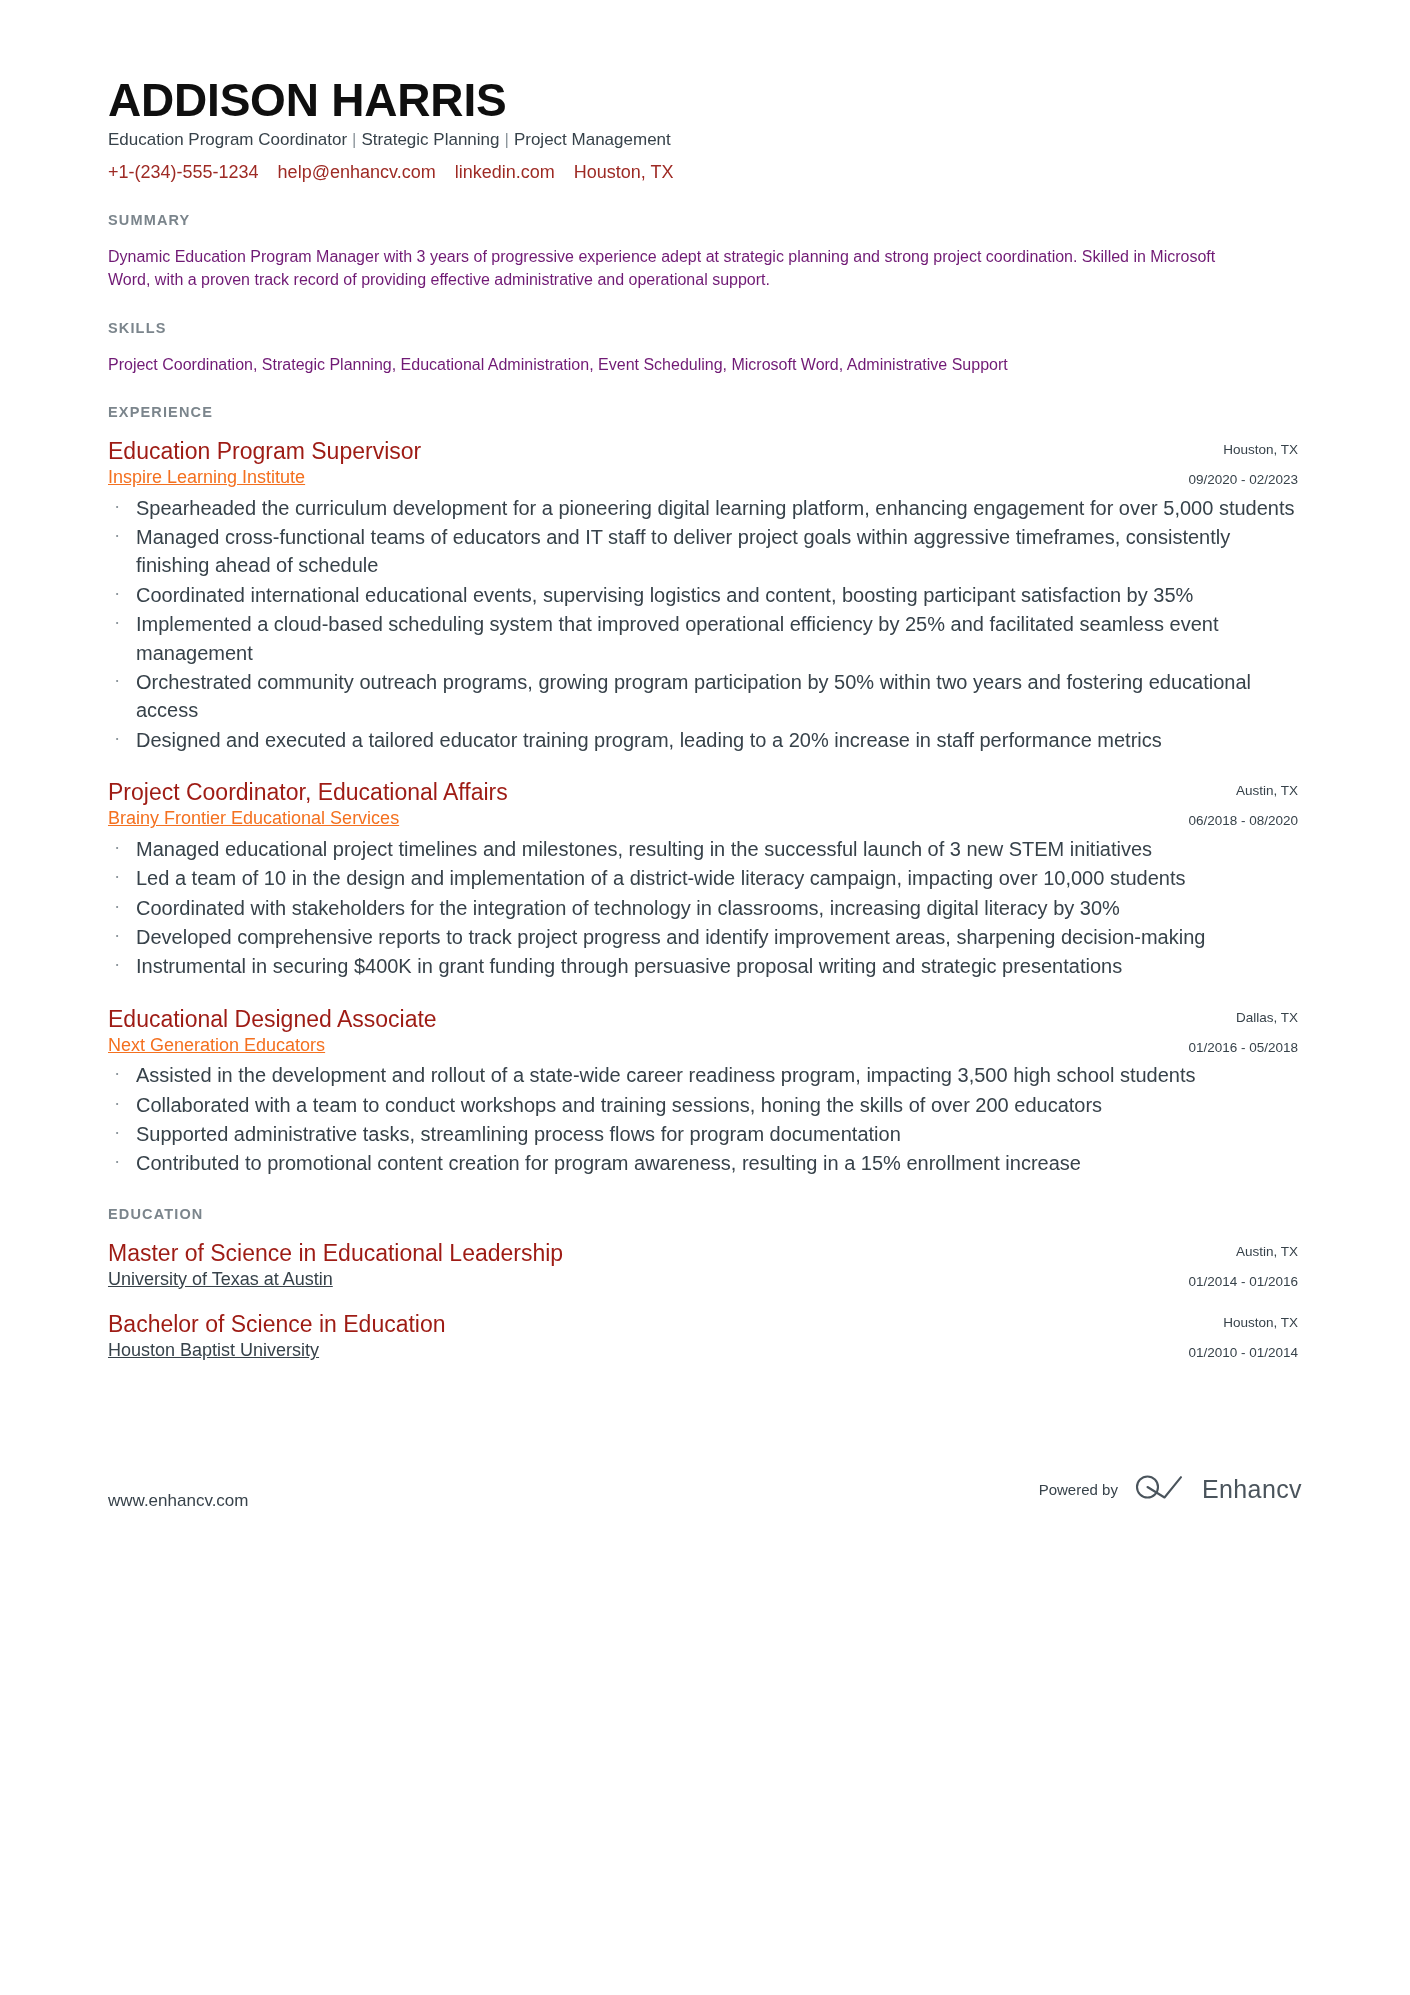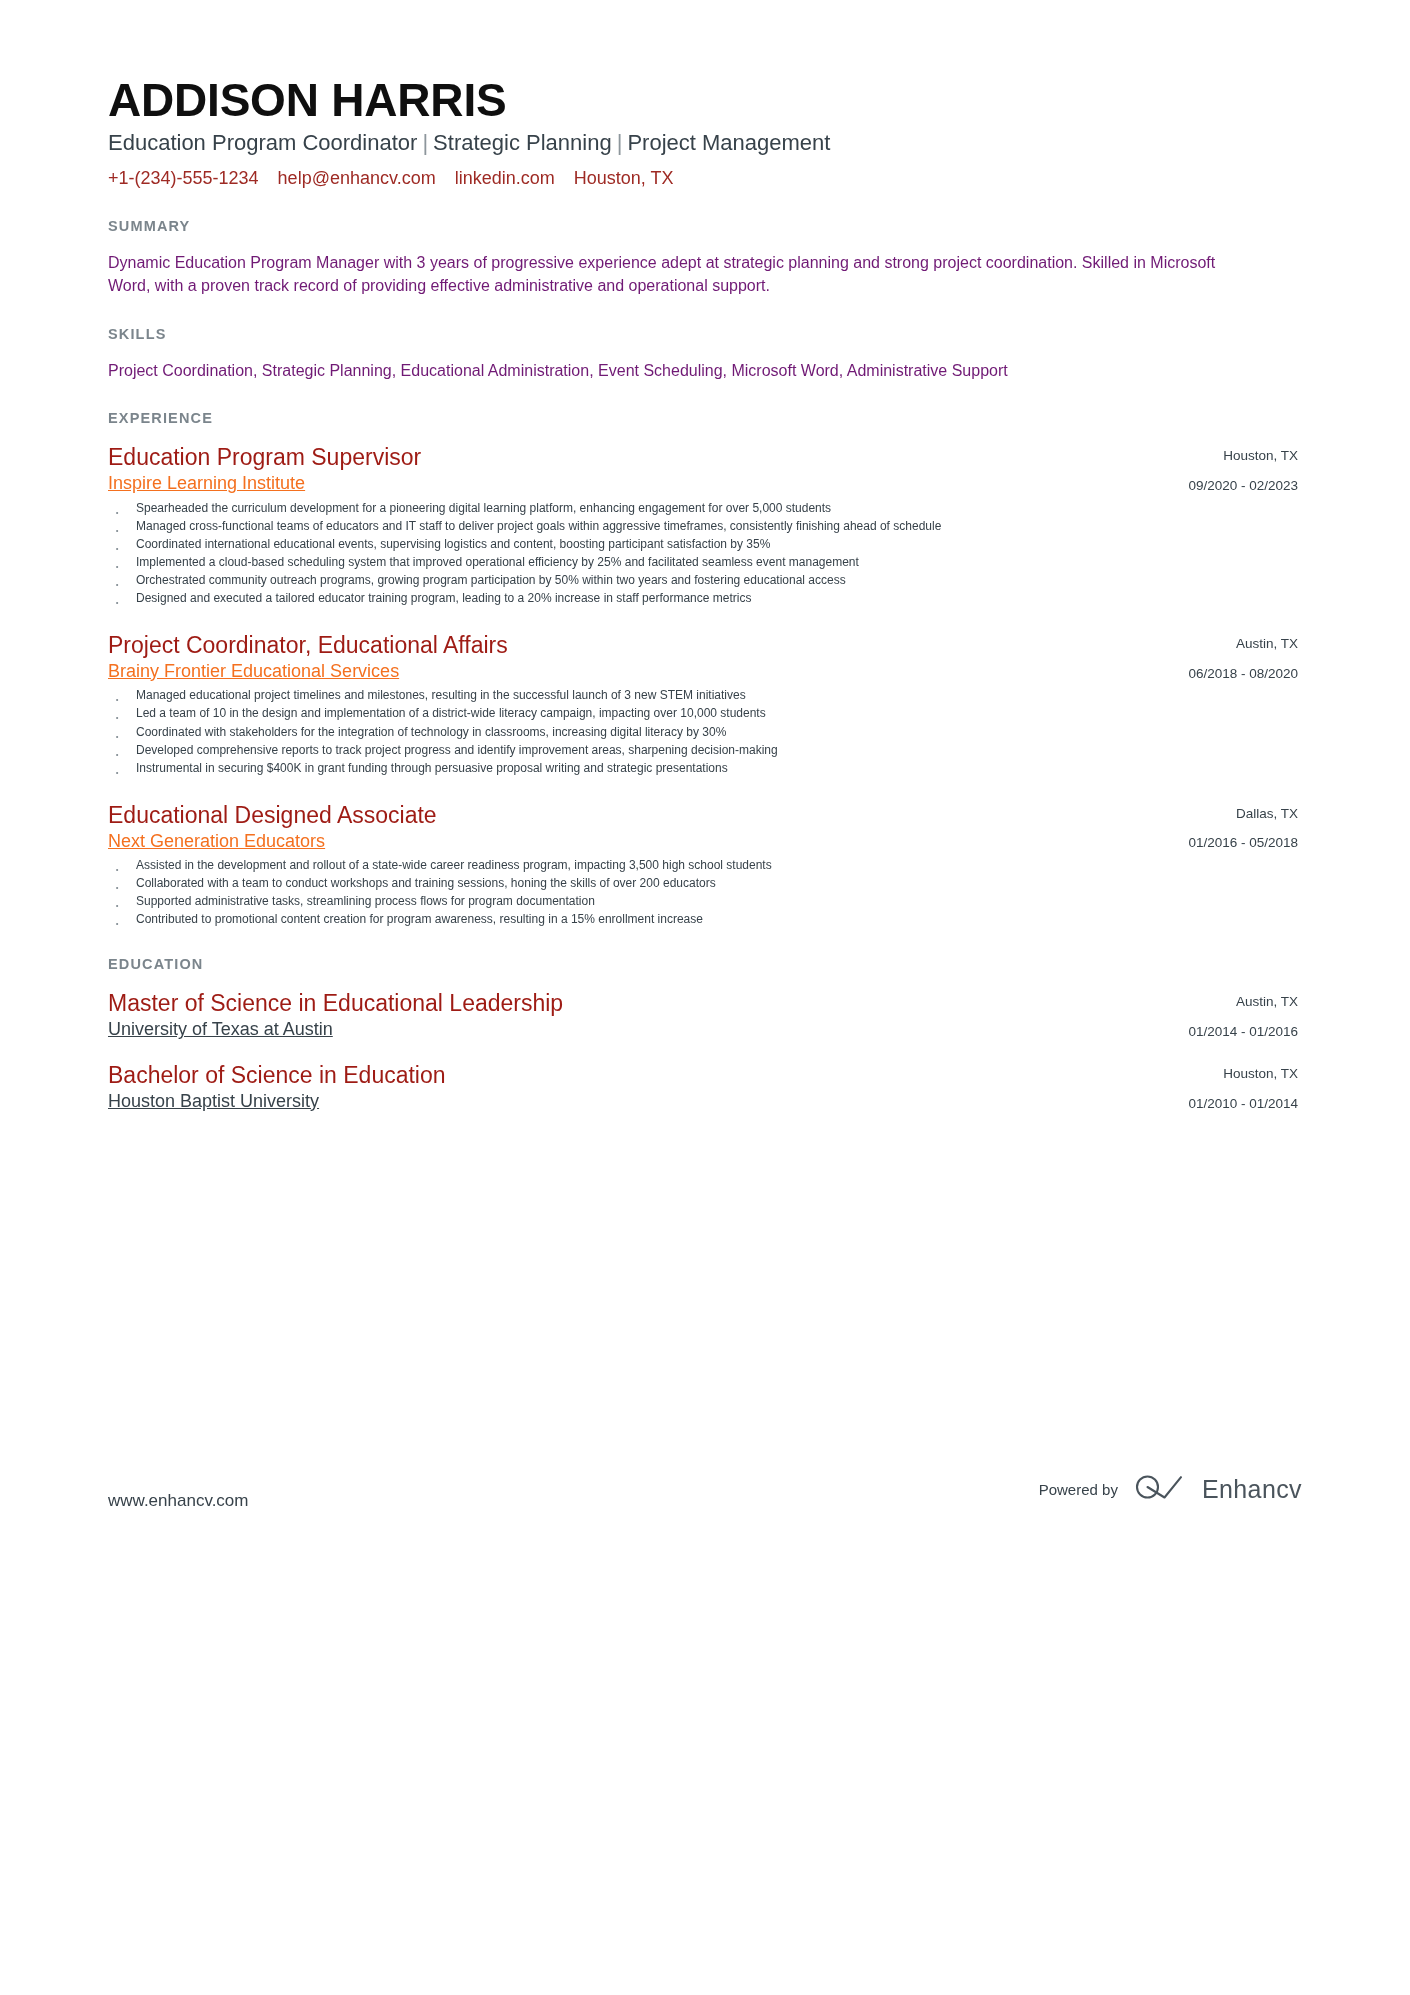--- a/index.html
+++ b/index.html
@@ -30,21 +30,21 @@
   .name {
     font-size: 46px;
     font-weight: 700;
     letter-spacing: -0.2px;
     color: #0f0f0f;
     line-height: 1.05;
     margin: 0 0 6px 0;
     font-stretch: condensed;
   }
   .headline {
-    font-size: 22px;
+    font-size: 17px;
     font-weight: 400;
     color: #37424a;
     line-height: 1.2;
     margin: 0 0 10px 0;
     white-space: nowrap;
   }
   .headline .sep {
     color: #8d969c;
     font-weight: 300;
     padding: 0 5px;
@@ -109,21 +109,21 @@
   .meta-date { margin-top: 15px; }
 
   ul.bullets {
     list-style: none;
     margin: 5px 0 0 0;
     padding: 0;
   }
   ul.bullets li {
     position: relative;
     padding-left: 28px;
-    font-size: 12px;
+    font-size: 20px;
     color: #37424a;
     line-height: 1.42;
     margin-bottom: 1px;
     max-width: 1165px;
   }
   ul.bullets li::before {
     content: "\00B7";
     position: absolute;
     left: 6px;
     top: -1px;

